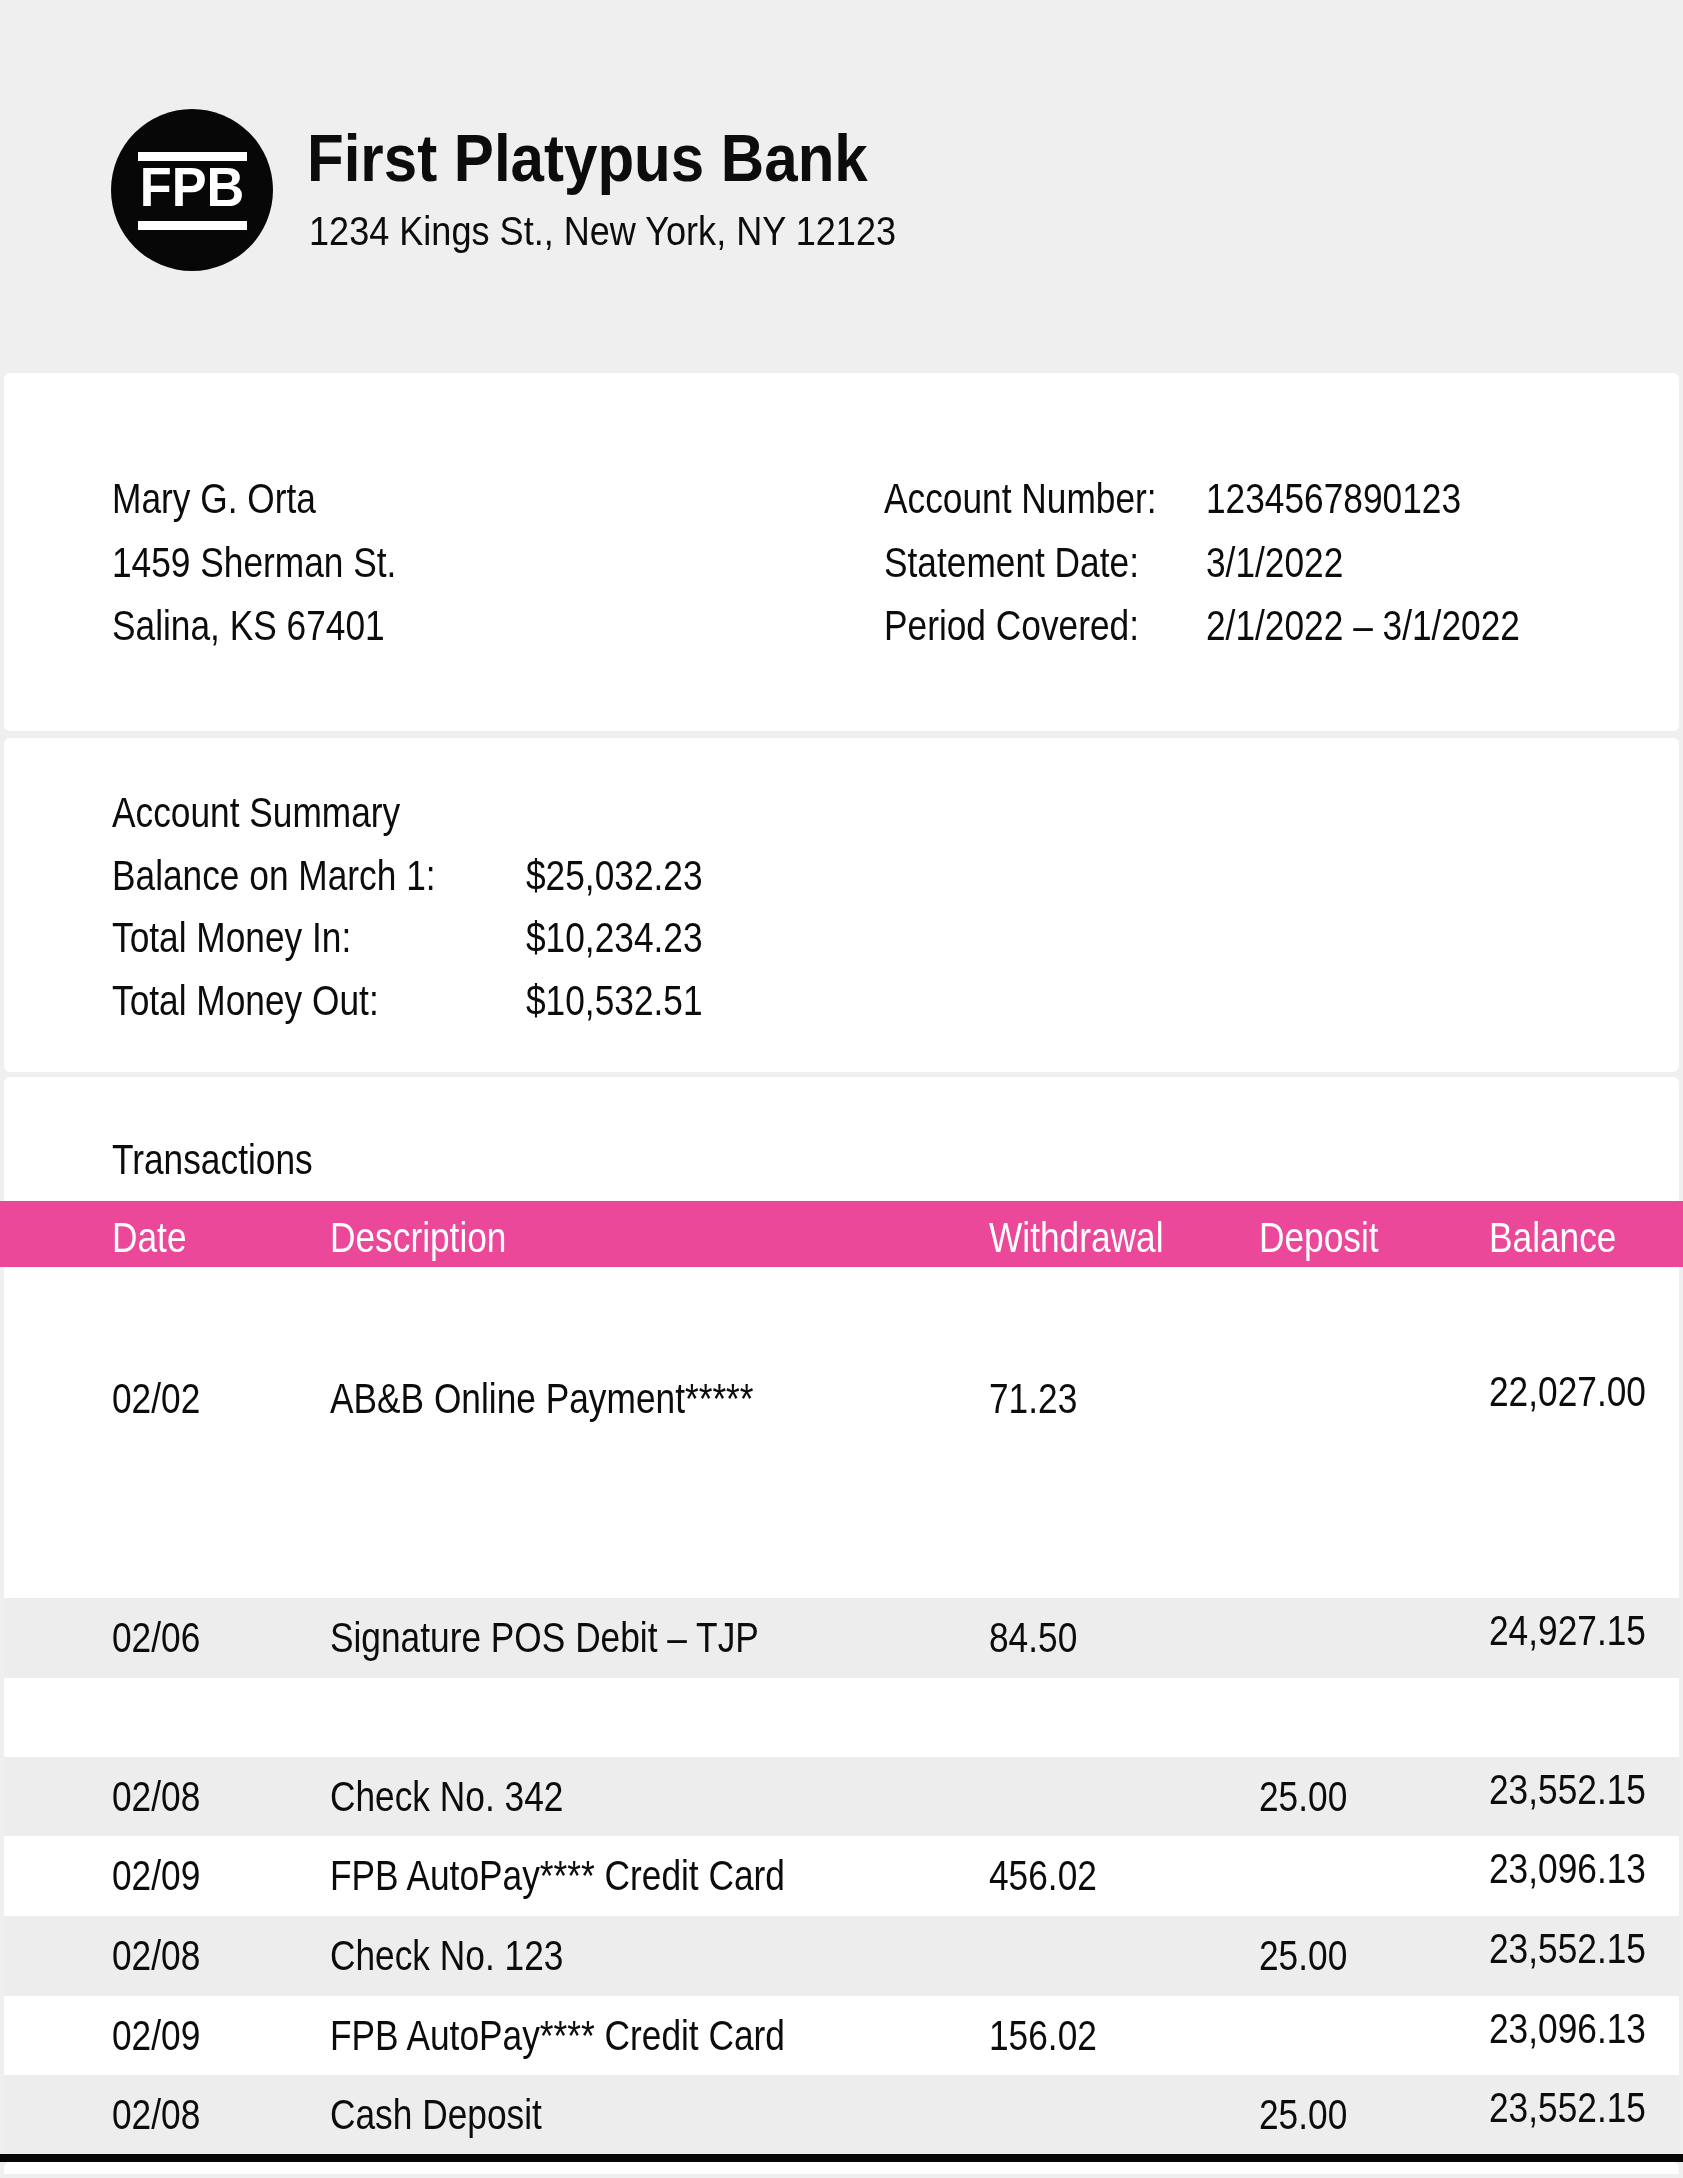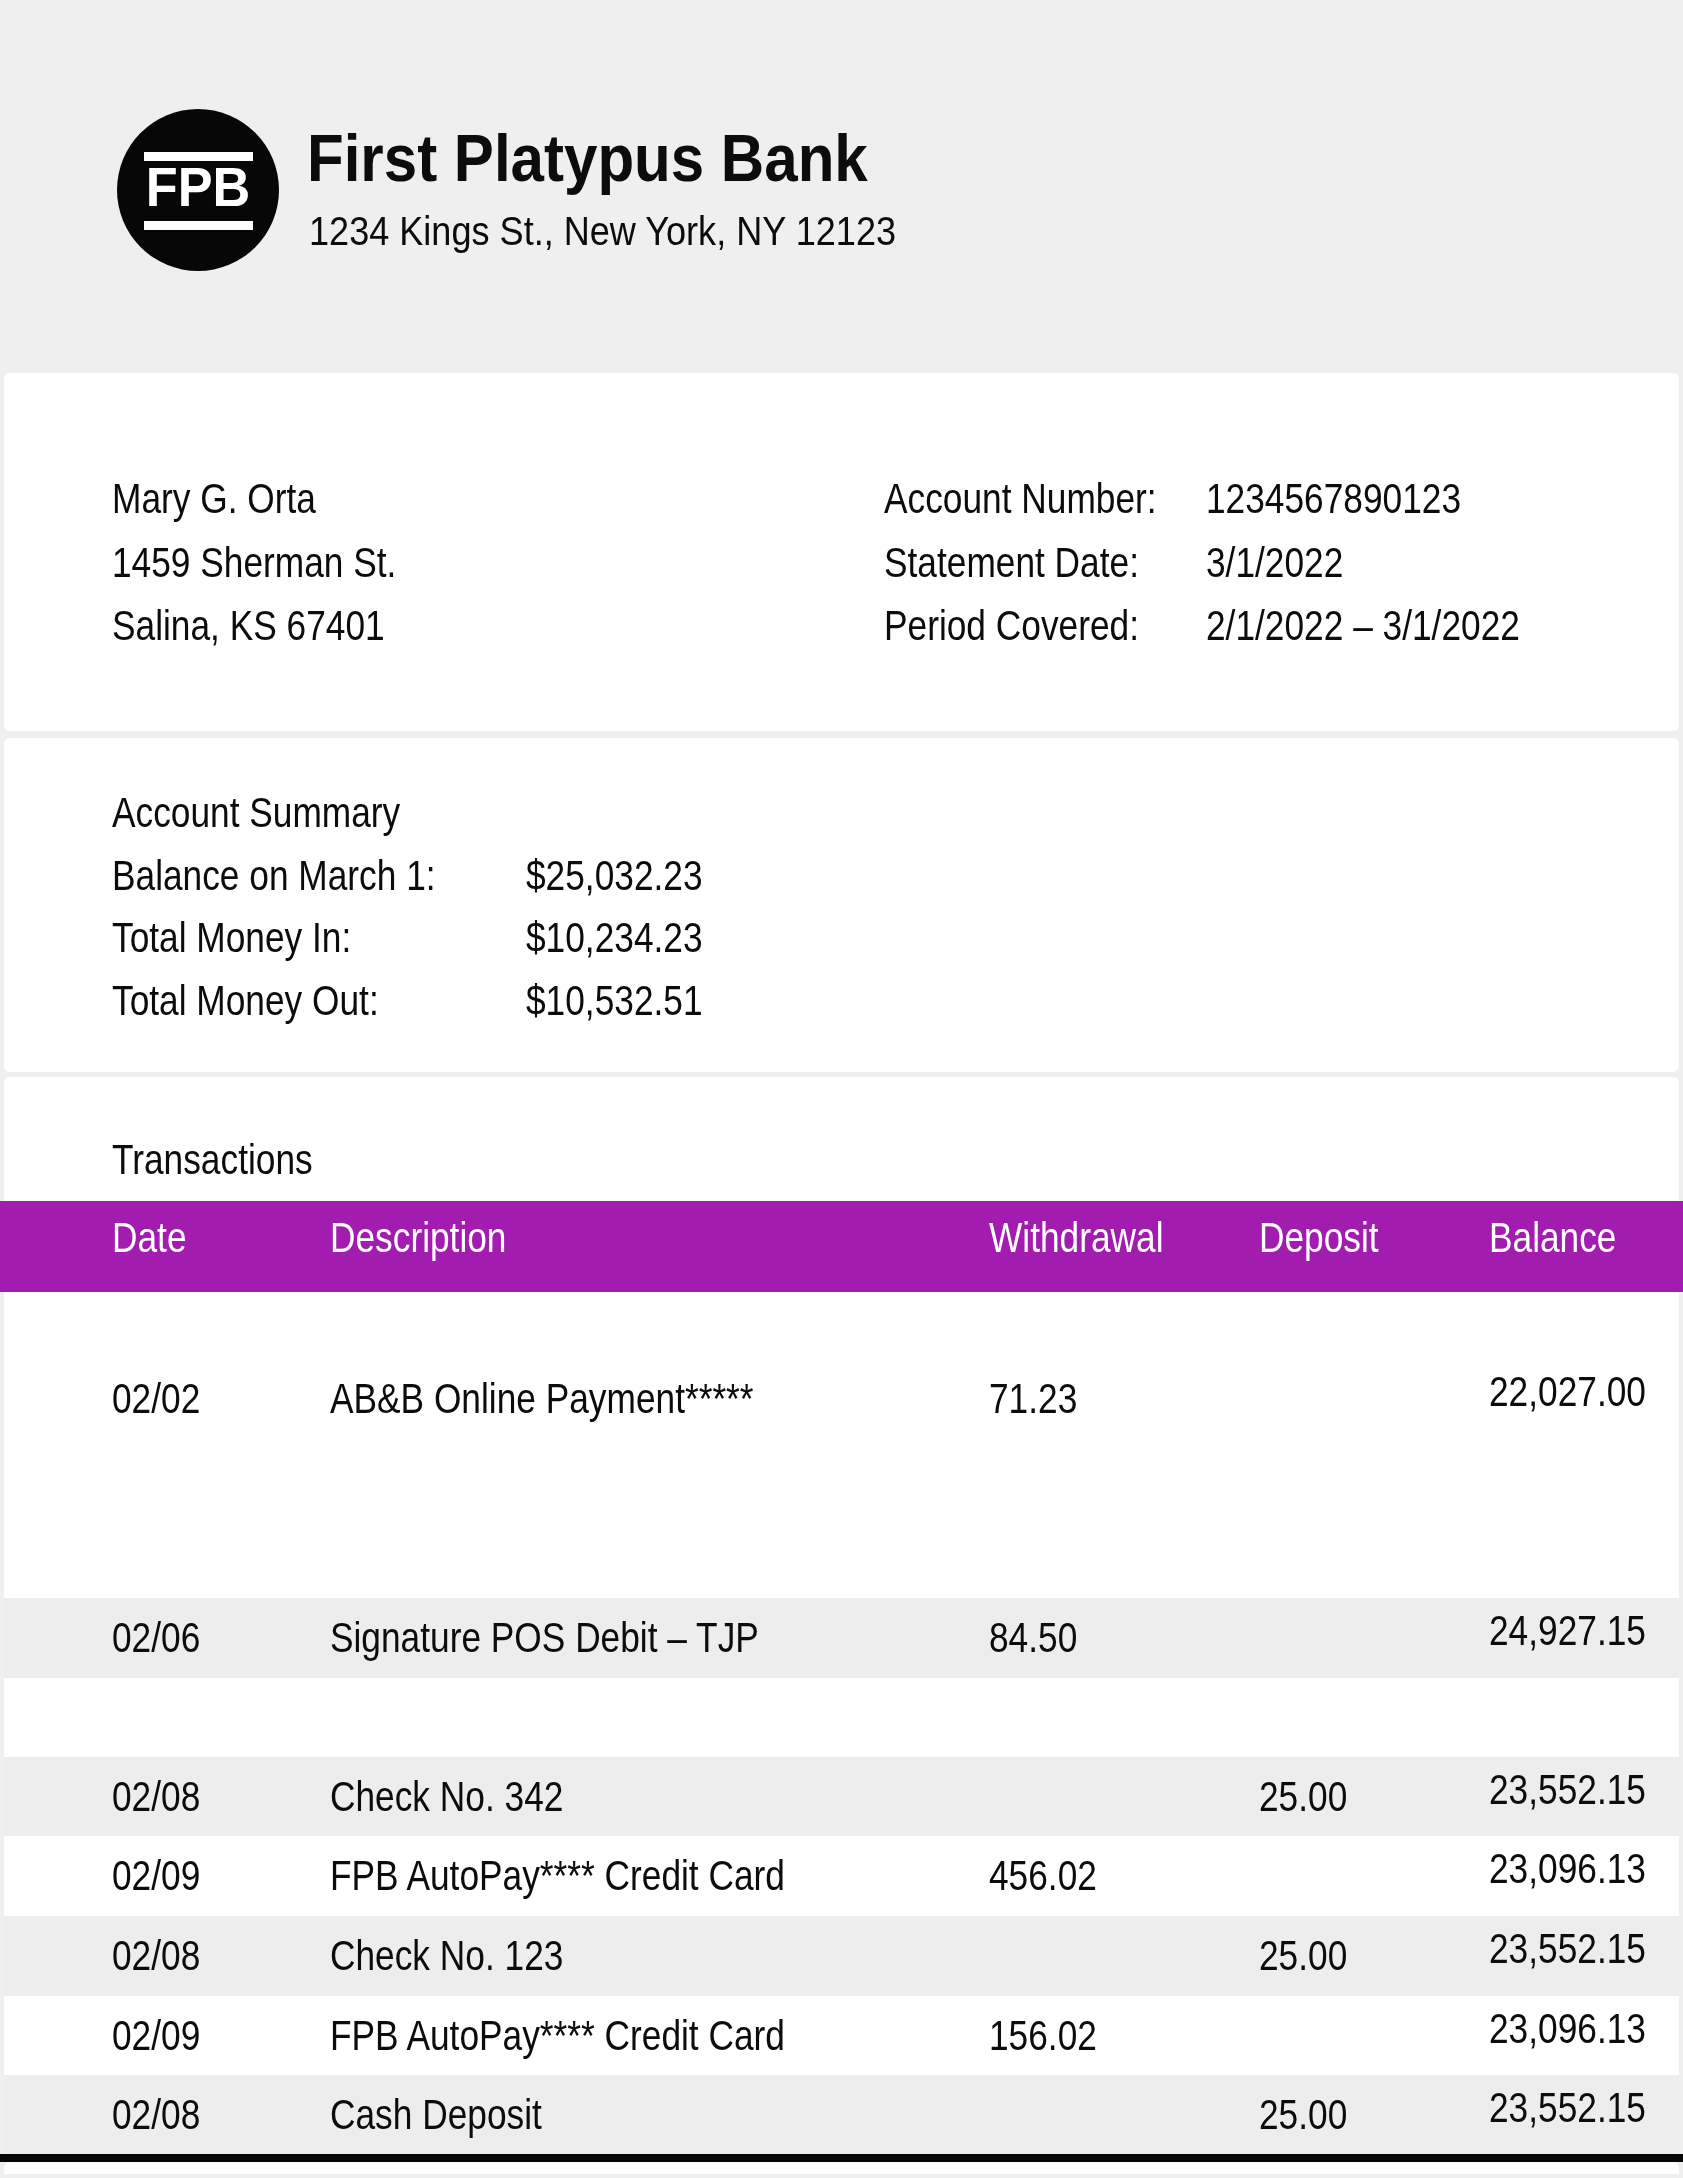--- a/index.html
+++ b/index.html
@@ -7,39 +7,39 @@
         font-family:"Liberation Sans",sans-serif;}
   
   .t{position:absolute;white-space:nowrap;font-weight:400;font-size:42px;line-height:46px;
      color:#0c0c0c;transform:scaleX(0.84);transform-origin:0 0;}
   
   .card{position:absolute;left:4px;width:1675px;background:#ffffff;border-radius:6px;}
   .card-info{top:373px;height:358px;}
   .card-summary{top:738px;height:334px;}
   .card-tx{top:1077px;height:1077px;}
   
-  .logo{position:absolute;left:117px;top:109px;width:162px;height:162px;background:#070707;border-radius:50%;}
+  .logo{position:absolute;left:111px;top:109px;width:162px;height:162px;background:#070707;border-radius:50%;}
   .logo .bar{position:absolute;left:27px;width:109px;height:9px;background:#ffffff;}
   .bar-top{top:43px;} .bar-bottom{top:112px;}
   .logo-fpb{position:absolute;left:0;top:51px;width:100%;text-align:center;font-weight:700;
             font-size:55px;line-height:55px;color:#ffffff;transform:scaleX(0.95);transform-origin:50% 0;}
   .bank-name{position:absolute;left:307px;top:125px;font-weight:700;font-size:66px;line-height:66px;
              color:#0c0c0c;transform:scaleX(0.91);transform-origin:0 0;white-space:nowrap;}
   .bank-address{position:absolute;left:309px;top:209px;font-size:41px;line-height:45px;
                 transform:scaleX(0.88);transform-origin:0 0;color:#0c0c0c;white-space:nowrap;}
   
   .x-left{left:112px;} .x-label{left:884px;} .x-value{left:1206px;}
   .iy1{top:476px;} .iy2{top:540px;} .iy3{top:603px;}
   
   .sum-title{left:112px;top:790px;}
   .x-sum-label{left:112px;} .x-sum-value{left:526px;}
   .sy1{top:853px;} .sy2{top:915px;} .sy3{top:978px;}
   
   .tx-title{left:112px;top:1137px;}
-  .thead{position:absolute;left:0;top:1201px;width:1683px;height:91px;background:#a21caf;}
+  .thead{position:absolute;left:0;top:1201px;width:1683px;height:66px;background:#ec4899;}
   .thead .t{color:#ffffff;top:14px;}
   .hc-date{left:112px;} .hc-desc{left:330px;} .hc-wd{left:989px;} .hc-dep{left:1259px;} .hc-bal{left:1489px;}
   .trow{position:absolute;left:4px;width:1675px;height:79px;background:#ffffff;}
   .trow.odd{background:#ededed;}
   .trow .t{top:17px;}
   .c-date{left:108px;} .c-desc{left:326px;} .c-wd{left:985px;} .c-dep{left:1255px;} .c-bal{left:1485px;}
   .trow .bal-up{top:10px;}
   .bottom-bar{position:absolute;left:0;top:2154px;width:1683px;height:8px;background:#070707;}
   .bottom-sliver{position:absolute;left:4px;top:2162px;width:1675px;height:12px;background:#ffffff;
                  border-radius:6px 6px 0 0;}

